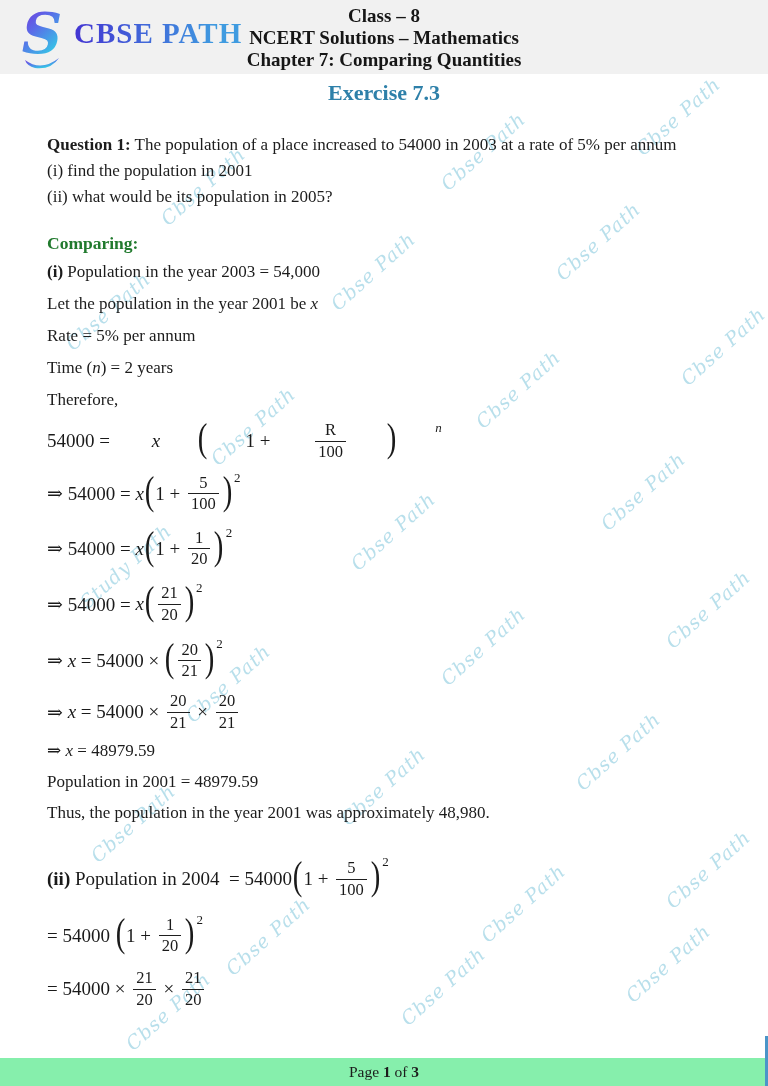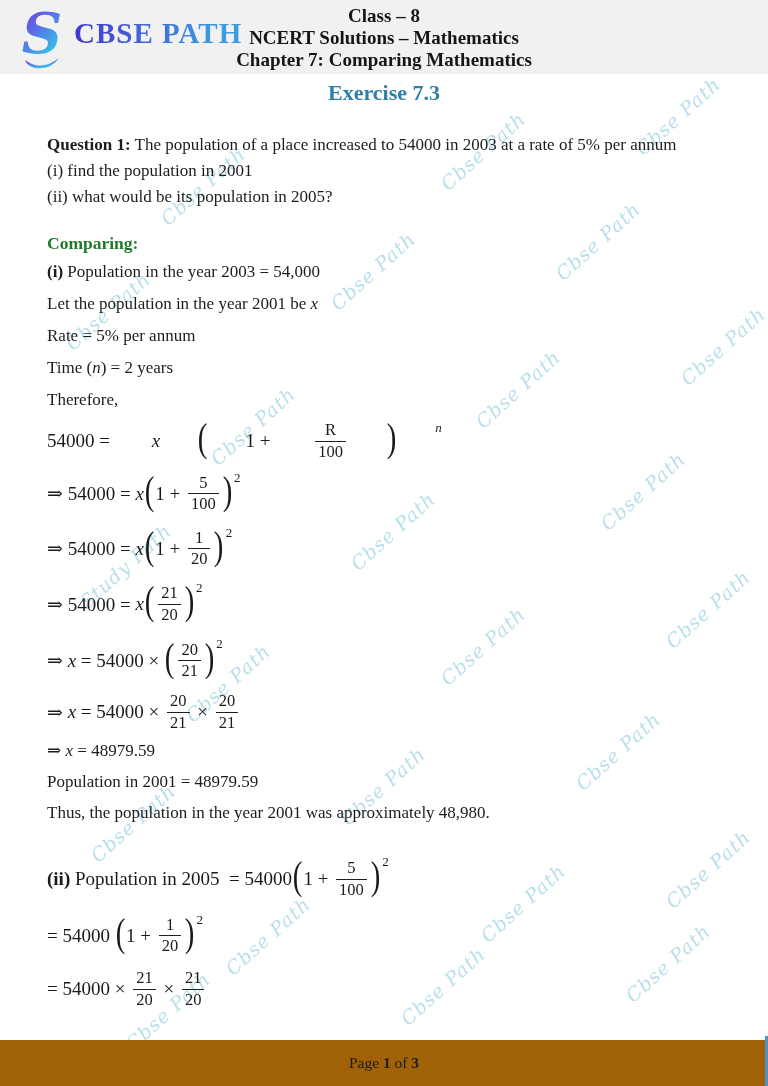--- a/index.html
+++ b/index.html
@@ -36,21 +36,21 @@
   .formula > span{white-space:pre;}
   .frac{display:inline-block;text-align:center;font-size:16.5px;line-height:1.12;
         margin:0 3px;white-space:normal !important;}
   .frac .num{display:block;padding:0 3px 1px;}
   .frac .den{display:block;border-top:1.7px solid #1f1f1f;padding:1px 3px 0;}
   .bigp{font-size:40px;line-height:1;display:inline-block;transform:scaleX(0.72);
         position:relative;top:-3px;margin:0 -1px;font-weight:400;}
   .fsup{font-size:13px;align-self:flex-start;margin-top:4px;margin-left:1px;}
   #formulas-ii{margin-top:22px;}
   
-  footer{position:absolute;left:0;right:0;bottom:0;height:46px;background:#a16207;
+  footer{position:absolute;left:0;right:0;bottom:0;height:28px;background:#86efac;
          display:flex;align-items:center;justify-content:center;font-size:15.5px;z-index:2;}
   .edge-line{position:absolute;right:0;bottom:0;width:3px;height:50px;background:#4a95c8;}
 </style>
 </head>
 <body>
 
 <div class="page">
 
   <div id="wm-layer">
       <span class="wm" style="left: 150px; top: 175px;">Cbse Path</span>
@@ -88,21 +88,21 @@
           <stop offset="100%" stop-color="#2fd4e6"></stop>
         </linearGradient>
       </defs>
       <text x="27" y="50" text-anchor="middle" font-family="DejaVu Serif, serif" font-style="italic" font-weight="bold" font-size="56" fill="url(#lgS)">S</text>
       <path d="M10,57 Q26,69 44,55 Q36,67 20,65 Q12,63 10,57 Z" fill="url(#lgS)"></path>
     </svg>
     <div class="brand">CBSE PATH</div>
     <div class="head-center">
       <div>Class – 8</div>
       <div>NCERT Solutions – Mathematics</div>
-      <div>Chapter 7: Comparing Mathematics</div>
+      <div>Chapter 7: Comparing Quantities</div>
     </div>
   </header>
 
   <h1 class="ex-title">Exercise 7.3</h1>
 
   <section class="content">
     <div id="question-block" class="qlines">
         <p class="first"><span style="font-weight: bold;">Question 1:</span><span> The population of a place increased to 54000 in 2003 at a rate of 5% per annum</span></p>
         <p><span>(i) find the population in 2001</span></p>
         <p><span>(ii) what would be its population in 2005?</span></p>
@@ -196,21 +196,21 @@
 
     <div id="post-lines" class="post">
         <p><span>⇒ </span><span style="font-style: italic;">x</span><span> = 48979.59</span></p>
         <p><span>Population in 2001 = 48979.59</span></p>
         <p><span>Thus, the population in the year 2001 was approximately 48,980.</span></p>
       </div>
 
     <div id="formulas-ii">
         <div class="formula" style="height: 58px;">
           <span style="font-weight: bold;">(ii)</span>
-          <span> Population in 2005  = 54000</span>
+          <span> Population in 2004  = 54000</span>
           <span class="bigp">(</span>
           <span>1 + </span>
           <span class="frac">
             <span class="num">5</span>
             <span class="den">100</span>
           </span>
           <span class="bigp">)</span>
           <span class="fsup">2</span>
         </div>
         <div class="formula" style="height: 55px;">

